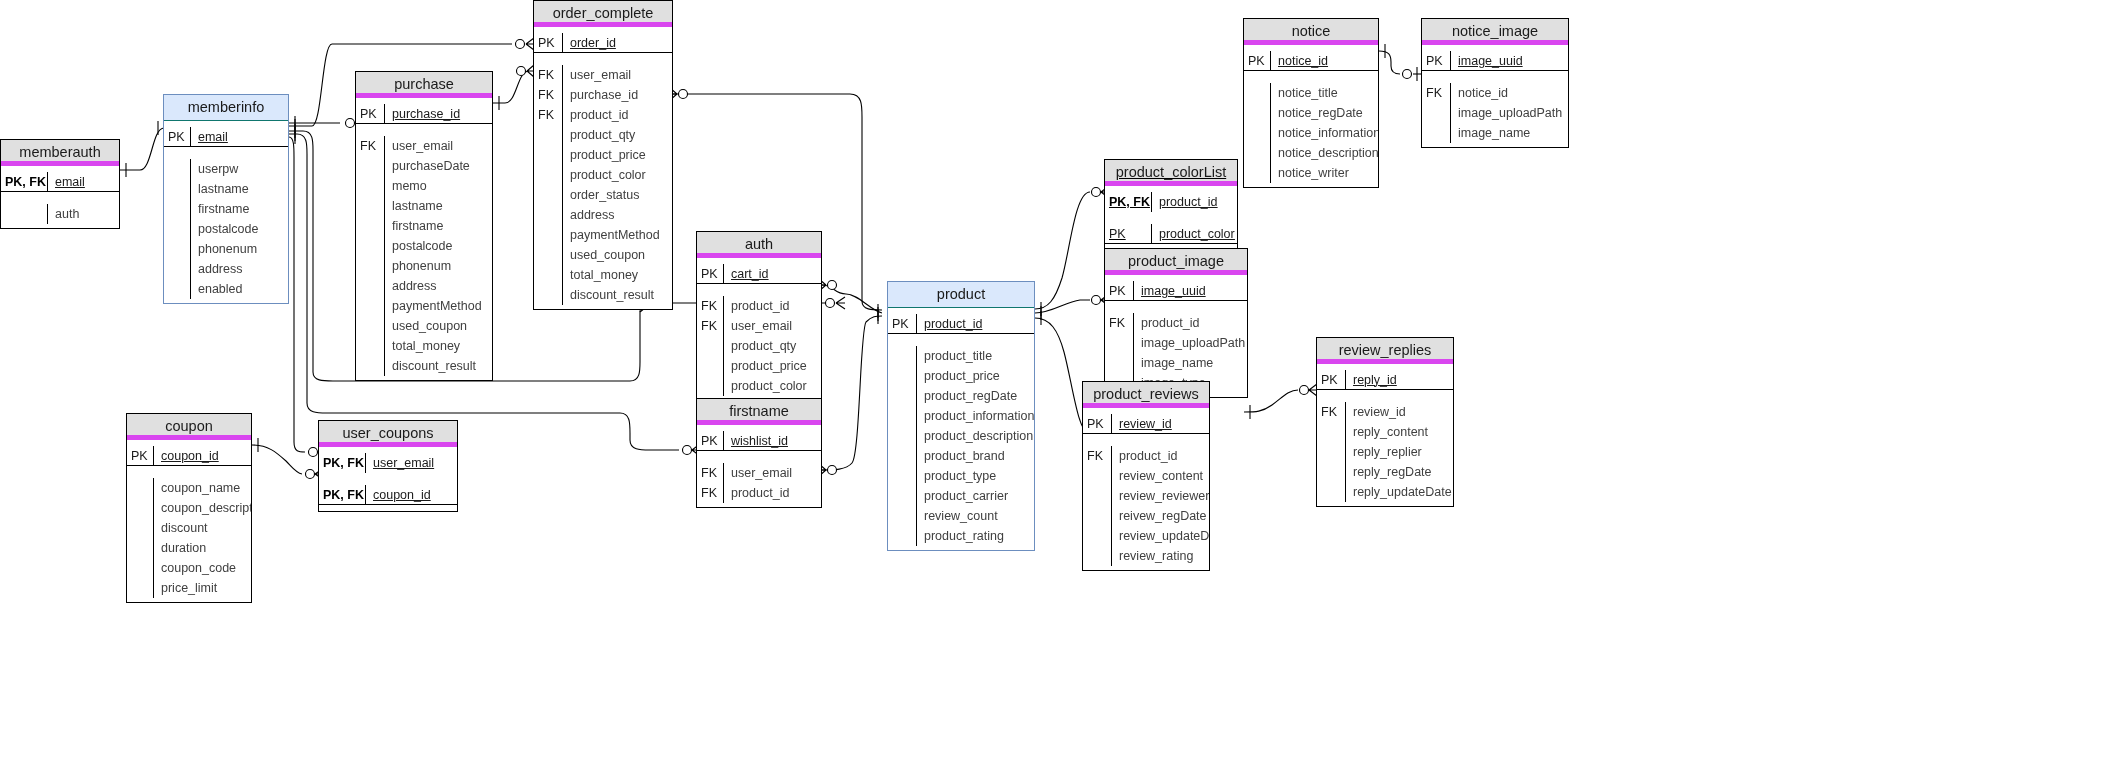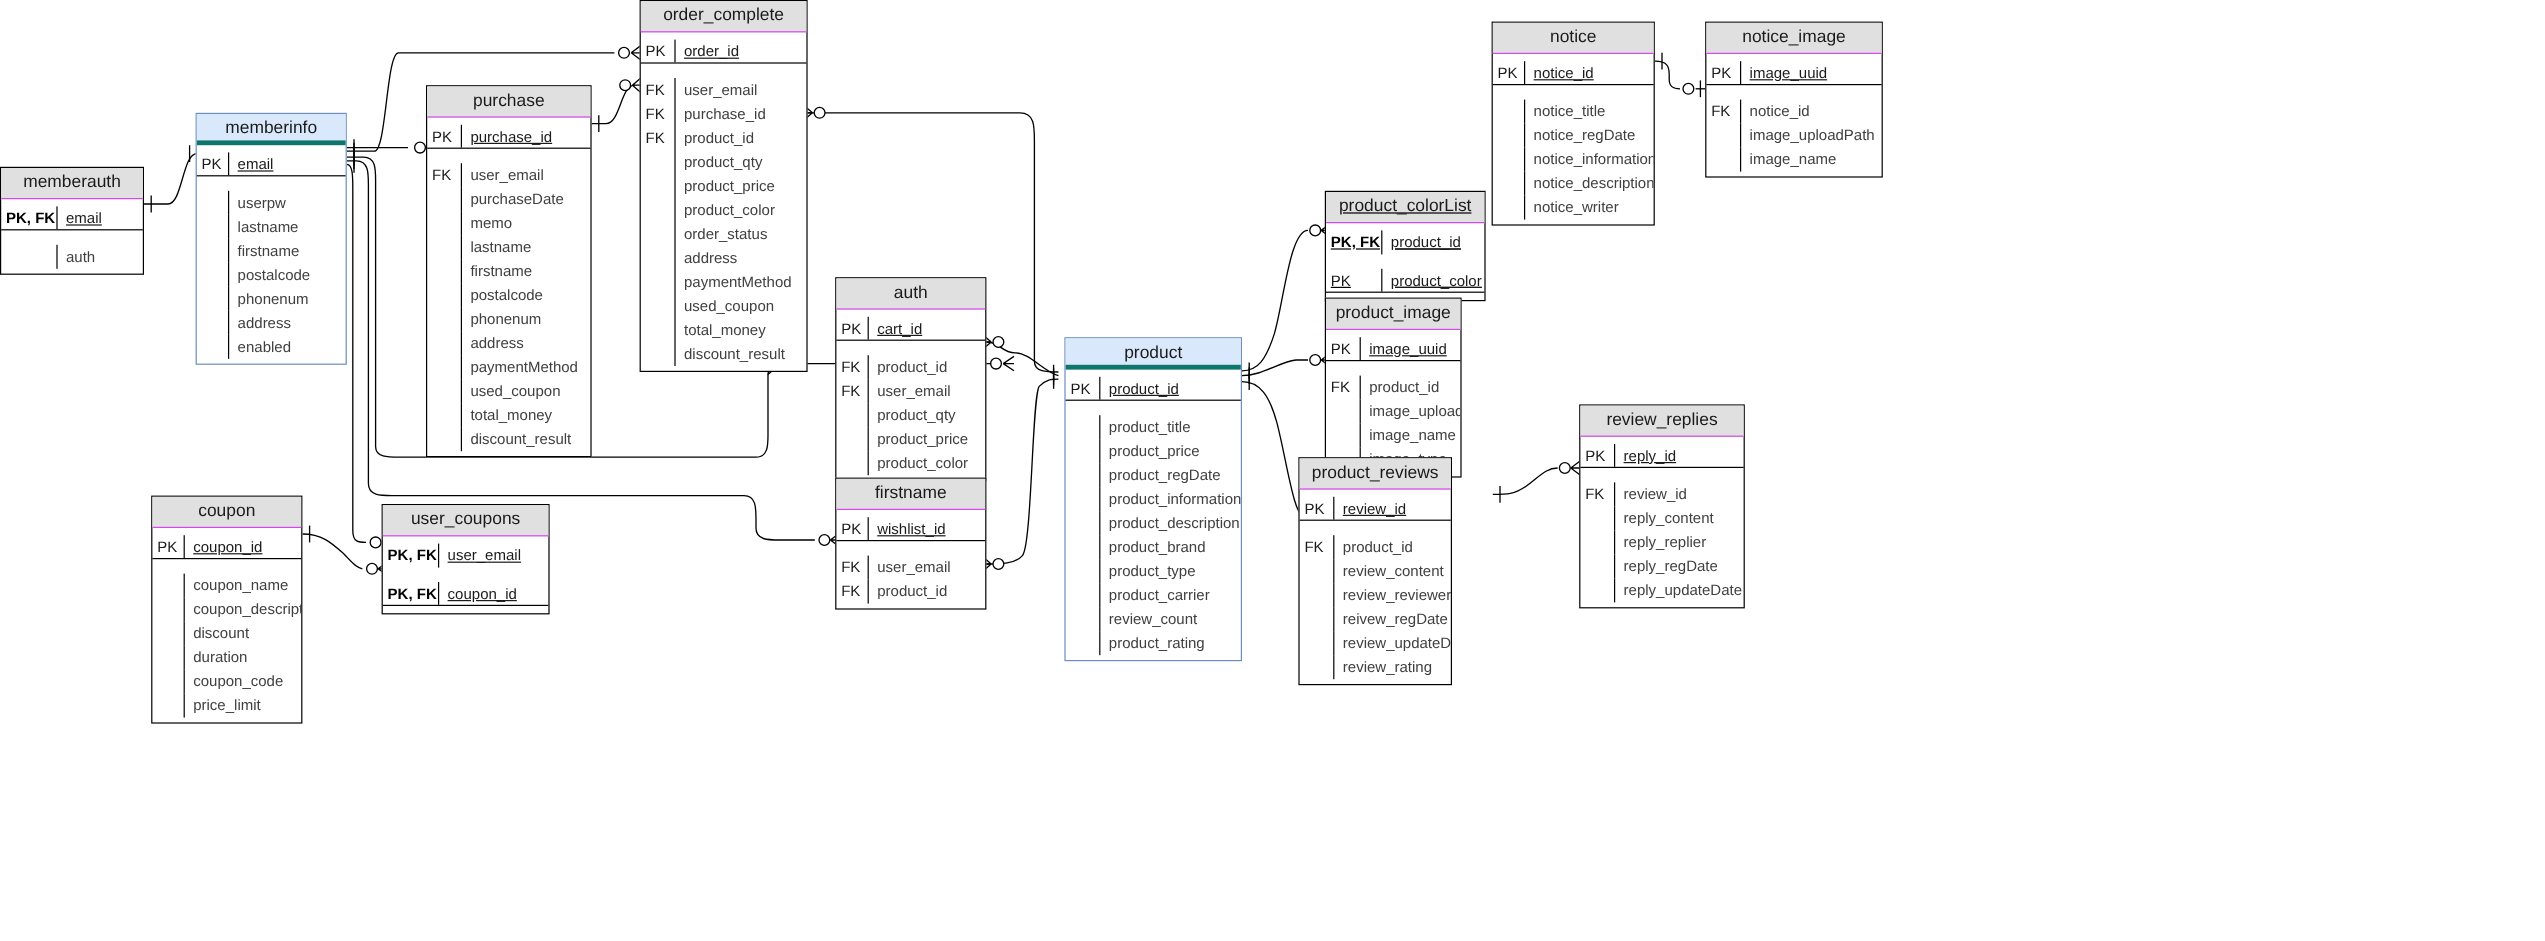--- a/index.html
+++ b/index.html
@@ -2,22 +2,22 @@
 <html><head>
 <meta charset="utf-8">
 <style>
   html,body{margin:0;padding:0;background:#ffffff;}
   body{font-family:"Liberation Sans", sans-serif;}
   #canvas{position:relative;width:2121px;height:784px;background:#ffffff;overflow:hidden;}
   svg.edges{position:absolute;left:0;top:0;width:2121px;height:784px;pointer-events:none;}
   .entity{position:absolute;box-sizing:border-box;border:1px solid #000;background:#fff;}
   .entity.highlight{border-color:#6c8ebf;}
   .ent-title{box-sizing:border-box;height:26px;line-height:25px;text-align:center;background:#e0e0e0;
-             border-bottom:1px solid #d946ef;font-size:14.5px;color:#1a1a1a;white-space:nowrap;overflow:hidden;}
-  .entity.highlight .ent-title{background:#dae8fc;border-bottom:4px solid #0f766e;color:#1a1a1a;}
+             border-bottom:5px solid #d946ef;font-size:14.5px;color:#1a1a1a;white-space:nowrap;overflow:hidden;}
+  .entity.highlight .ent-title{background:#dae8fc;border-bottom:1px solid #0f766e;color:#1a1a1a;}
   .row{box-sizing:border-box;display:flex;align-items:center;height:20px;}
   .row.pkrow{border-bottom:1px solid #000;}
   .entity.highlight .row.pkrow{border-bottom:1px solid #000;}
   .key{box-sizing:border-box;flex:0 0 auto;padding-left:4px;font-size:12.5px;color:#1a1a1a;
        white-space:nowrap;overflow:hidden;height:100%;display:flex;align-items:center;}
   .attr{box-sizing:border-box;flex:1 1 auto;border-left:1px solid #000;padding-left:7px;font-size:12.5px;
         color:#404040;white-space:nowrap;overflow:hidden;height:100%;display:flex;align-items:center;}
   .entity.highlight .attr{border-left:1px solid #000;}
   .attr.pk{color:#1a1a1a;font-weight:normal;text-decoration:underline;}
   .key.bold{font-weight:bold;color:#000;}
@@ -453,21 +453,21 @@
           </div>
           <div class="spacer"></div>
           <div class="spacer"></div>
           <div class="row pkrow">
             <div class="key" style="width: 46px;">PK</div>
             <div class="attr pk">product_color</div>
           </div>
           <div class="spacer"></div>
         </div>
       </div>
-      <div class="entity" style="left: 1104px; top: 248px; width: 114px;">
+      <div class="entity" style="left: 1104px; top: 248px; width: 144px;">
         <div class="ent-title">product_image</div>
         <div>
           <div class="spacer"></div>
           <div class="row pkrow">
             <div class="key" style="width: 28px;">PK</div>
             <div class="attr pk">image_uuid</div>
           </div>
           <div class="spacer"></div>
         </div>
         <div class="body-pad">

